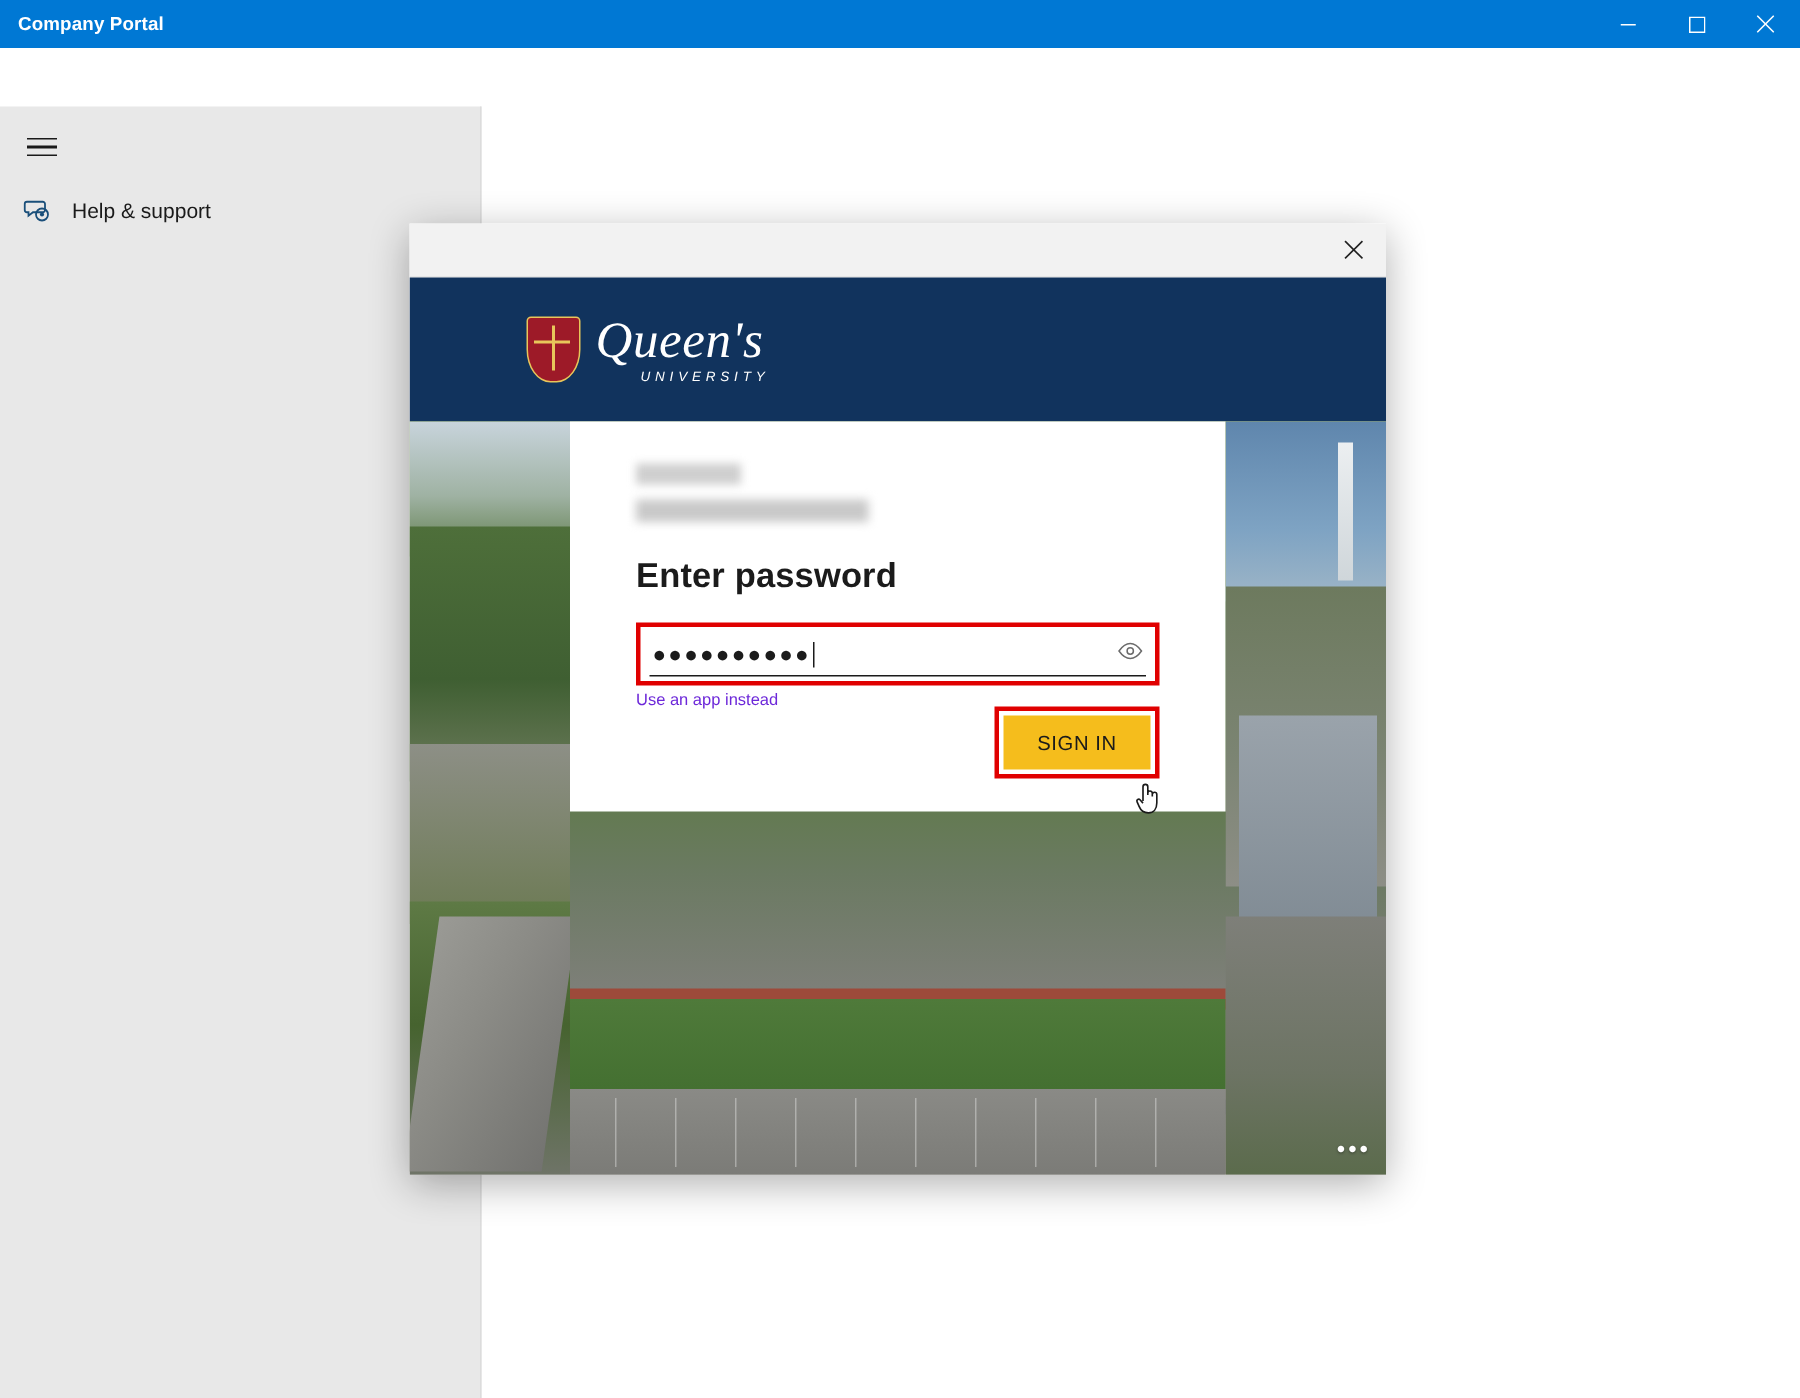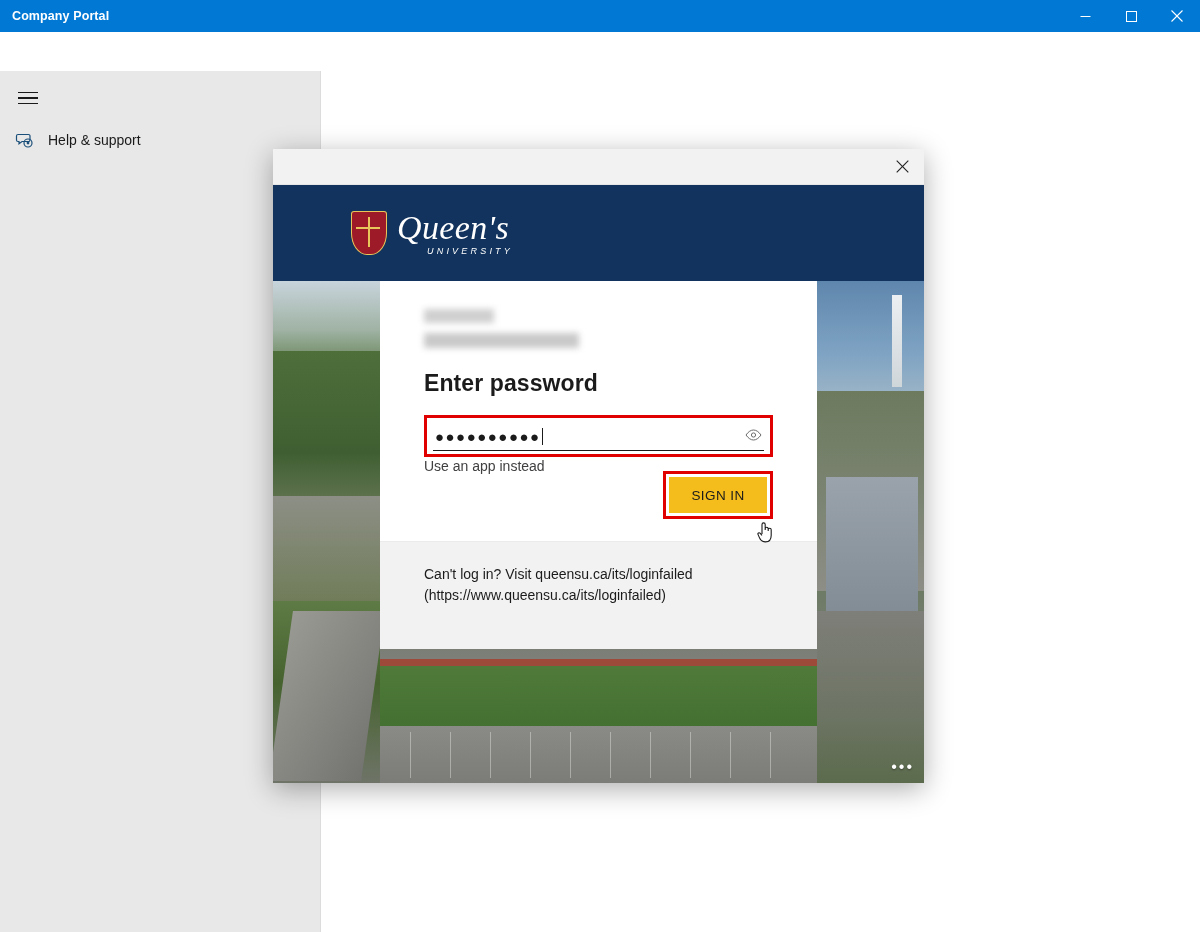--- a/index.html
+++ b/index.html
@@ -353,22 +353,22 @@
   .pw-eye {
     position: absolute;
     right: 8px;
     top: 50%;
     transform: translateY(-50%);
     color: #6b6b6b;
   }
 
   .app-instead {
     margin-top: 12px;
-    font-size: 14px;
-    color: #404040;
+    font-size: 11px;
+    color: #6d28d9;
     text-decoration: none;
   }
 
   .signin-row {
     position: absolute;
     right: 44px;
     bottom: 22px;
   }
   .signin-outline {
     border: 3px solid #e00000;
@@ -545,20 +545,16 @@
               <button class="signin-btn">SIGN IN</button>
             </div>
             <span class="cursor-hand">
               <svg width="22" height="26" viewBox="0 0 22 26">
                 <path d="M7 15V5.5a1.6 1.6 0 0 1 3.2 0V11m0-1.2a1.5 1.5 0 0 1 3 0V12m0-1.3a1.5 1.5 0 0 1 3 0v5.6c0 4-2.2 6.6-5.6 6.6-3.3 0-5.1-1.5-6.2-4.3L3 15.4c-.5-1.2 1.1-2.2 2-1.2l2 2.2" fill="#ffffff" stroke="#1b1b1b" stroke-width="1.1" stroke-linejoin="round"></path>
               </svg>
             </span>
           </div>
         </div>
 
-        <div class="card-bottom">
-          <div class="line">Can't log in? Visit queensu.ca/its/loginfailed</div>
-          <div class="line">(https://www.queensu.ca/its/loginfailed)</div>
-        </div>
       </div>
     </div>
   </div>
 </div>
 
 </body></html>

